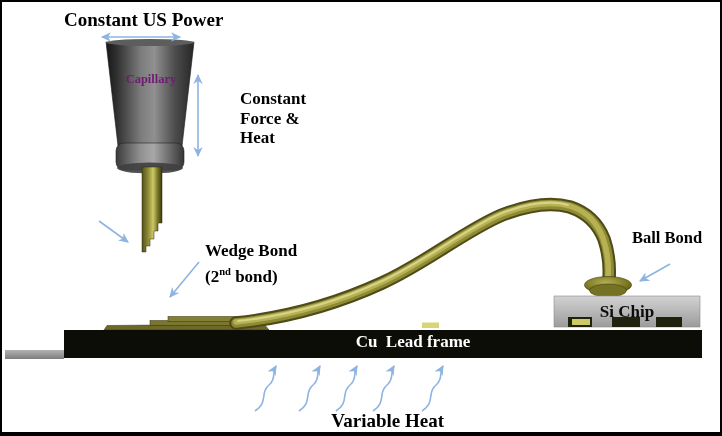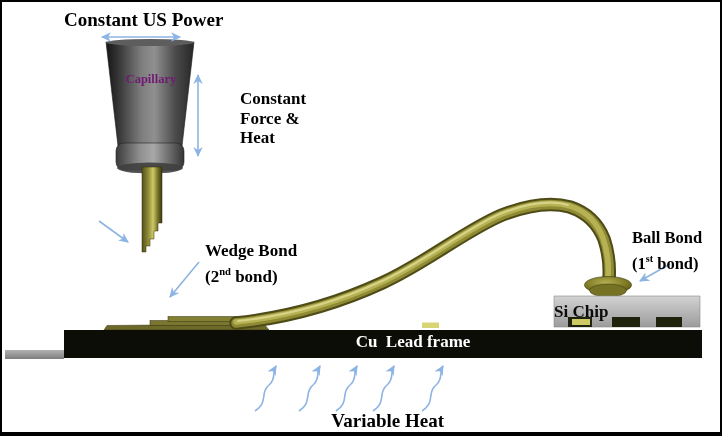--- a/index.html
+++ b/index.html
@@ -21,21 +21,21 @@
     white-space:nowrap;
     line-height:1.15;
   }
   .lbl sup{font-size:0.62em;}
   #title-top{left:62px;top:7px;font-size:19px;}
   #capillary-label{left:114px;top:70px;width:70px;text-align:center;font-size:12.5px;color:#701a75;}
   #force-label{left:205px;top:87px;font-size:17px;line-height:19.5px;margin-left:33px;}
   #au-tail-label{left:14px;top:201px;font-size:17px;line-height:20px;}
   #wedge-label{left:203px;top:239px;font-size:17px;line-height:20.5px;}
   #ball-label{left:630px;top:225px;font-size:16.5px;line-height:21px;}
-  #chip-label{left:552px;top:300px;width:146px;font-size:17px;color:#0b0b0b;}
+  #chip-label{left:552px;top:300px;width:146px;text-align:center;font-size:17px;color:#0b0b0b;}
   #frame-label{left:300px;top:330px;width:222px;text-align:center;font-size:17px;color:#fff;white-space:pre;}
   #heat-label{left:262px;top:408px;width:180px;text-align:right;font-size:19px;}
   .arrow-stroke{stroke:var(--arrow,#8db4e2);fill:none;stroke-width:1.6;}
   .arrowhead{fill:var(--arrow,#8db4e2);}
 </style>
 </head>
 <body>
 
 <div class="stage">
 
@@ -150,21 +150,20 @@
   </div>
 
 
   <div class="lbl" id="wedge-label">
     <div>Wedge Bond</div>
     <div><span>(2</span><sup>nd</sup><span> bond)</span></div>
   </div>
 
   <div class="lbl" id="ball-label">
     <div>Ball Bond</div>
-    <div><span>(1</span><sup>st</sup><span> bond)</span></div>
   </div>
 
   <div class="lbl" id="chip-label">Si Chip</div>
 
   <div class="lbl" id="frame-label">Cu  Lead frame</div>
 
   <div class="lbl" id="heat-label">Variable Heat</div>
 
 </div>
 

